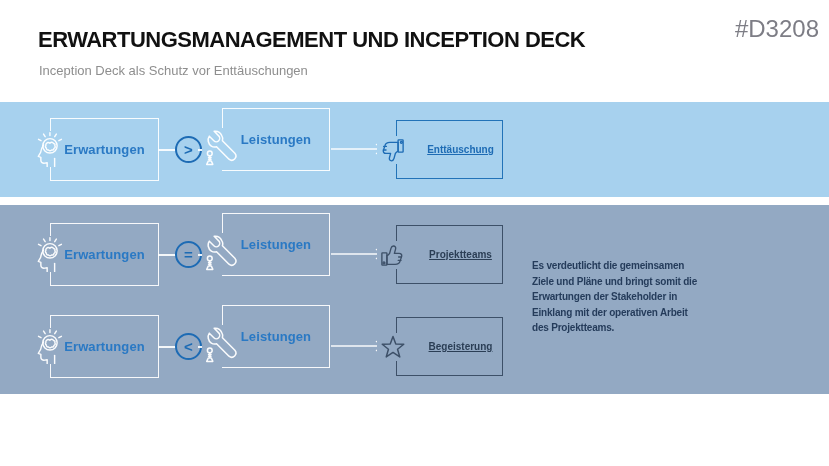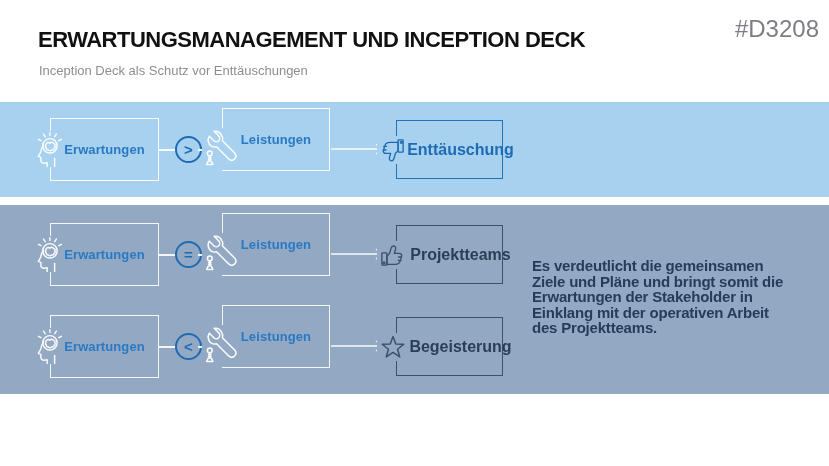--- a/index.html
+++ b/index.html
@@ -40,21 +40,21 @@
   .deliver-box{left:222px;top:6px;width:108px;height:63px;}
   .box-label{
     font-size:13px;font-weight:bold;color:#2A79C4;letter-spacing:0.1px;
   }
   .outcome-box{
     left:396px;top:18px;width:107px;height:59px;
     padding-left:22px;
   }
   .band1 .outcome-box{border:1.6px solid #2273B8;}
   .band2 .outcome-box{border:1.6px solid #3D5068;}
-  .outcome-label{font-size:16px;font-weight:bold;}
+  .outcome-label{font-size:10px;font-weight:bold;text-decoration:underline;}
   .band1 .outcome-label{color:#1D6BB4;}
   .band2 .outcome-label{color:#2B3E55;}
 
   
   .connector{position:absolute;height:1.5px;background:rgba(255,255,255,0.9);}
   .c1{left:158px;top:47px;width:18px;}
   .c2{left:198px;top:47px;width:14px;}
   .op-circle{
     position:absolute;left:175px;top:34px;width:27px;height:27px;
     box-sizing:border-box;border:2.2px solid #1D6BB4;border-radius:50%;
@@ -70,21 +70,21 @@
   .wrench-pos{left:202px;top:26px;}
   .arrow-pos{left:331px;top:41px;}
   .outcome-icon-pos{left:377px;top:34px;padding:1px 2px;}
 
   
   .band-text{
     position:absolute;left:532px;white-space:pre-line;
     font-weight:bold;letter-spacing:-0.2px;
   }
   .band1 .band-text{top:123px;width:290px;font-size:13.5px;line-height:15px;color:#1B67AC;}
-  .band2 .band-text{top:53px;width:290px;font-size:15px;line-height:15.6px;color:#253C5B;}
+  .band2 .band-text{top:53px;width:290px;font-size:10px;line-height:15.6px;color:#253C5B;}
   .band2 .band-text{top:53px;}
   svg{display:block;}
 </style>
 </head>
 <body>
 
 <svg width="0" height="0" style="position:absolute" aria-hidden="true">
   <defs>
     <g id="def-head" fill="none" stroke-width="1.6" stroke-linecap="round" stroke-linejoin="round">
       <path d="M17.5 5 V1.8 M12.2 6.3 L10.4 3.4 M22.8 6.3 L24.6 3.4 M7.6 10.8 L4.8 9.2 M27.4 10.8 L30.2 9.2"></path>

